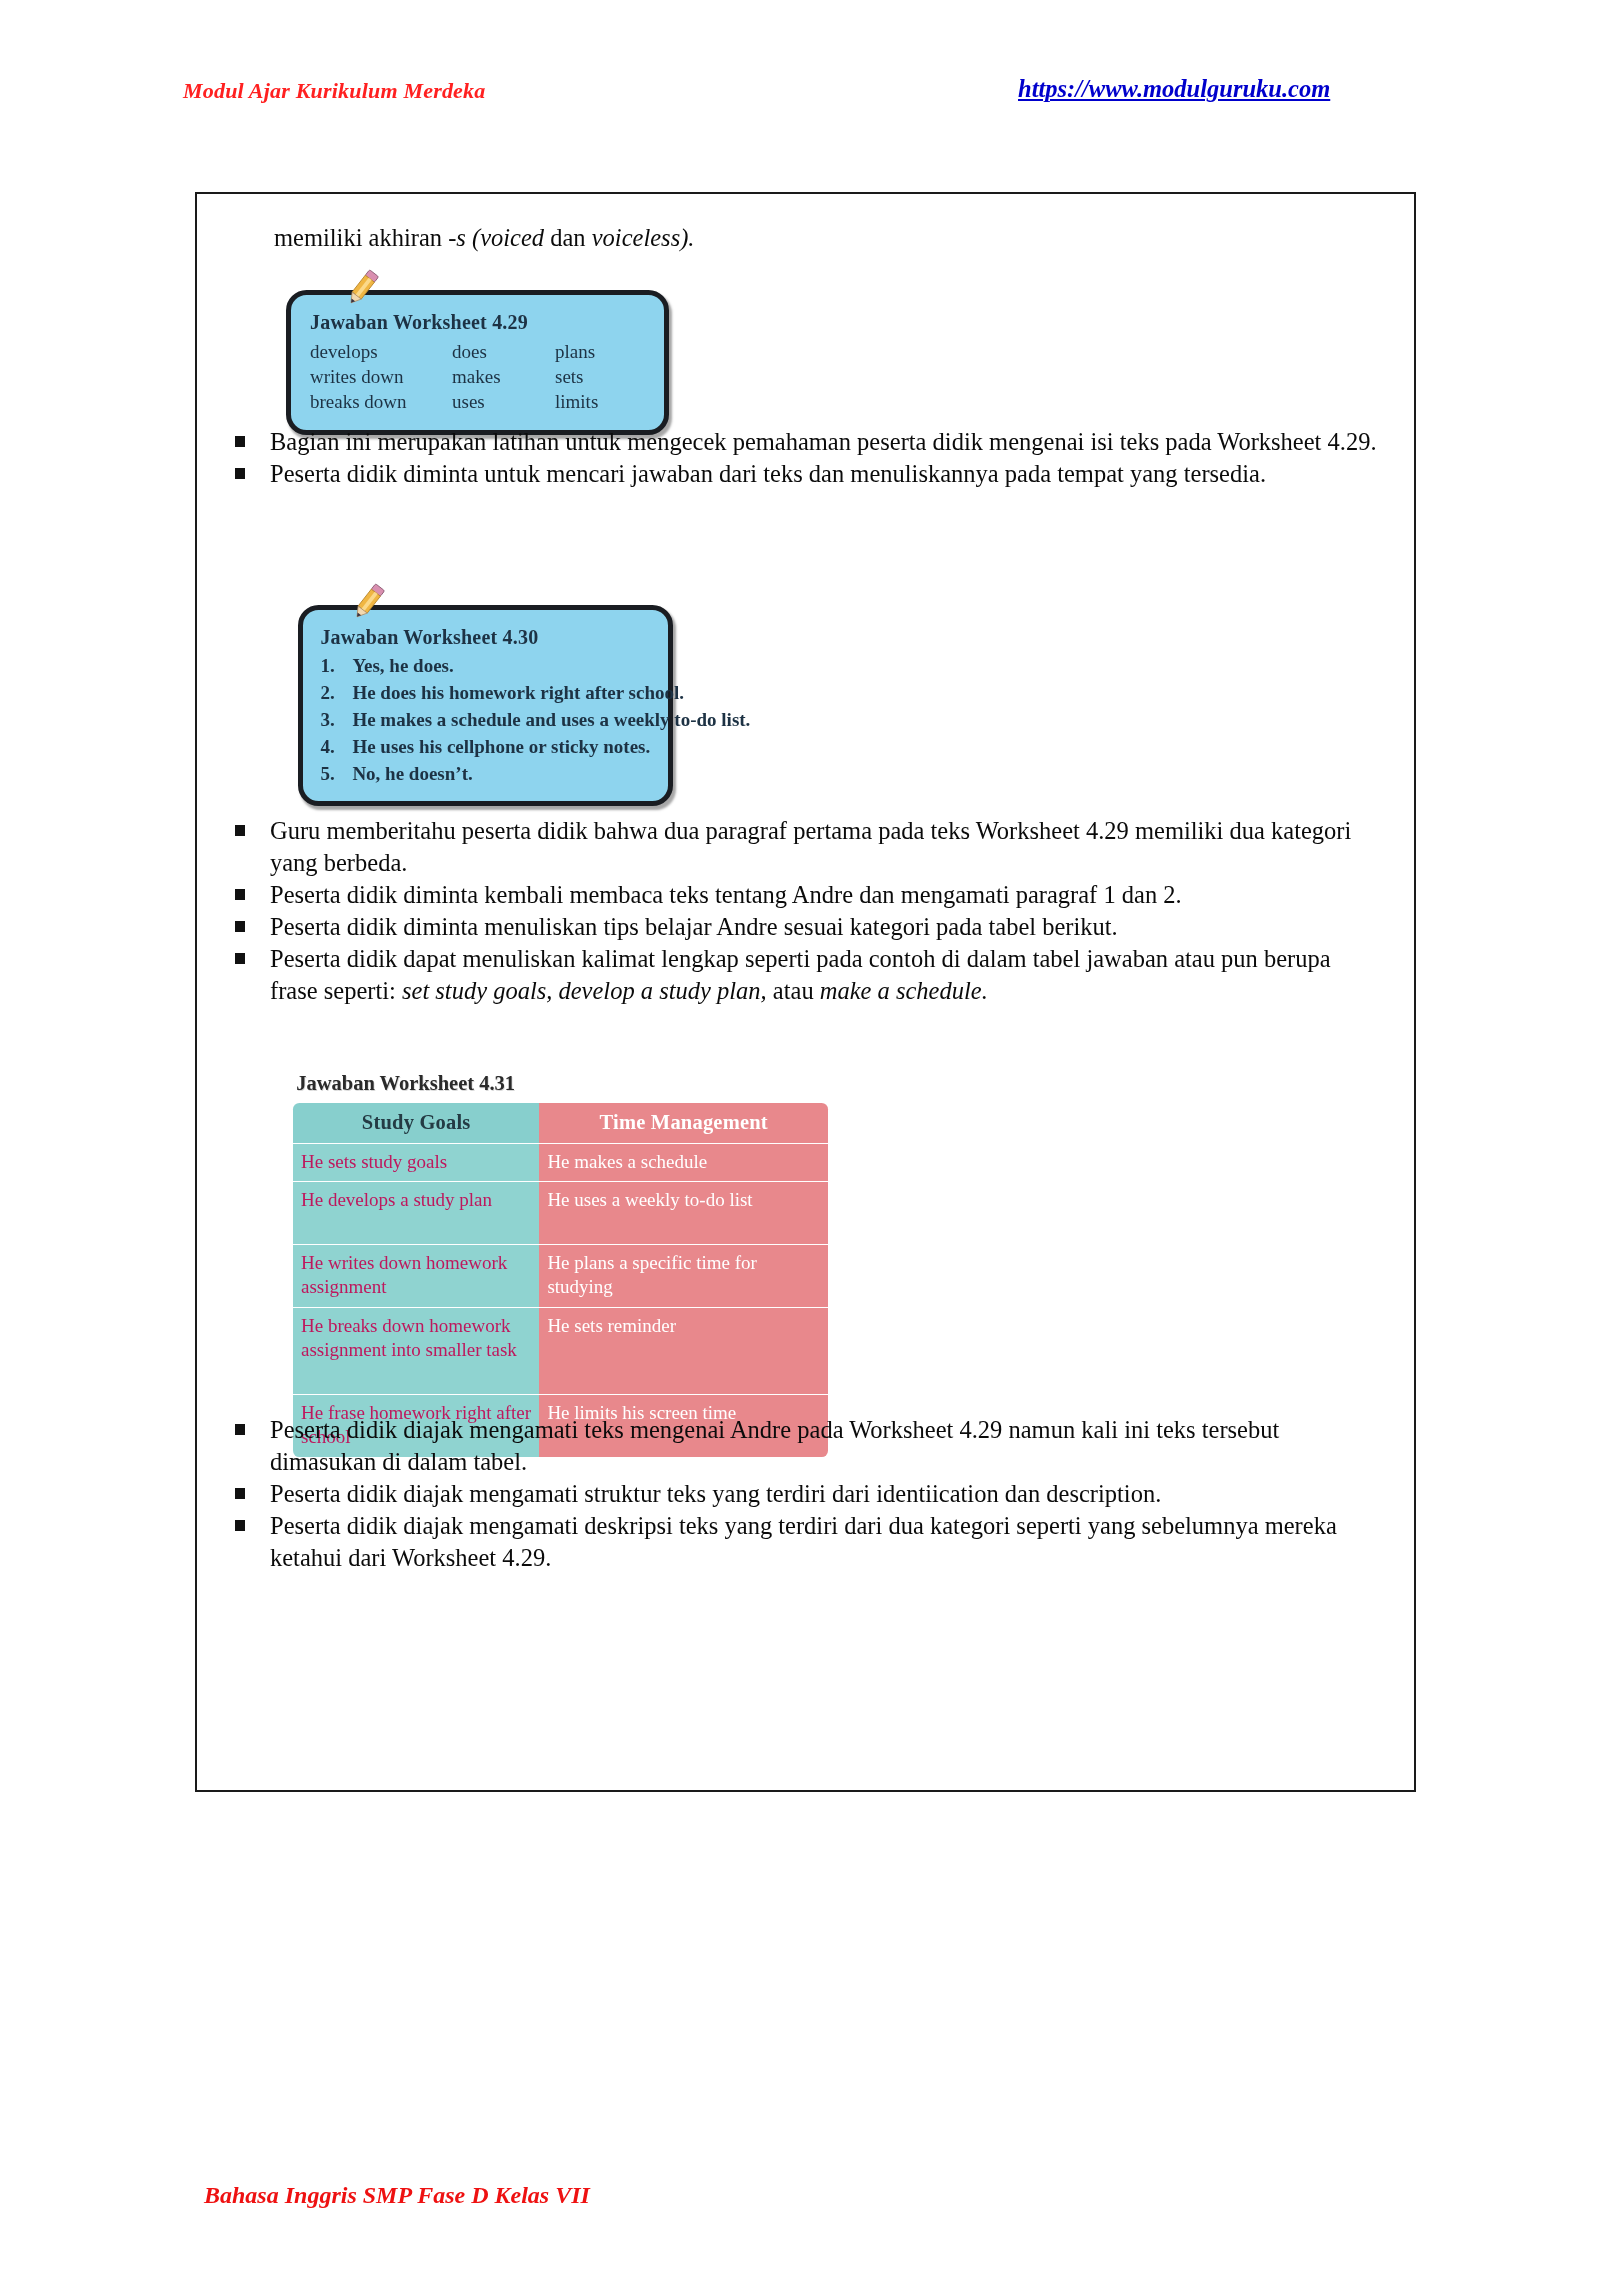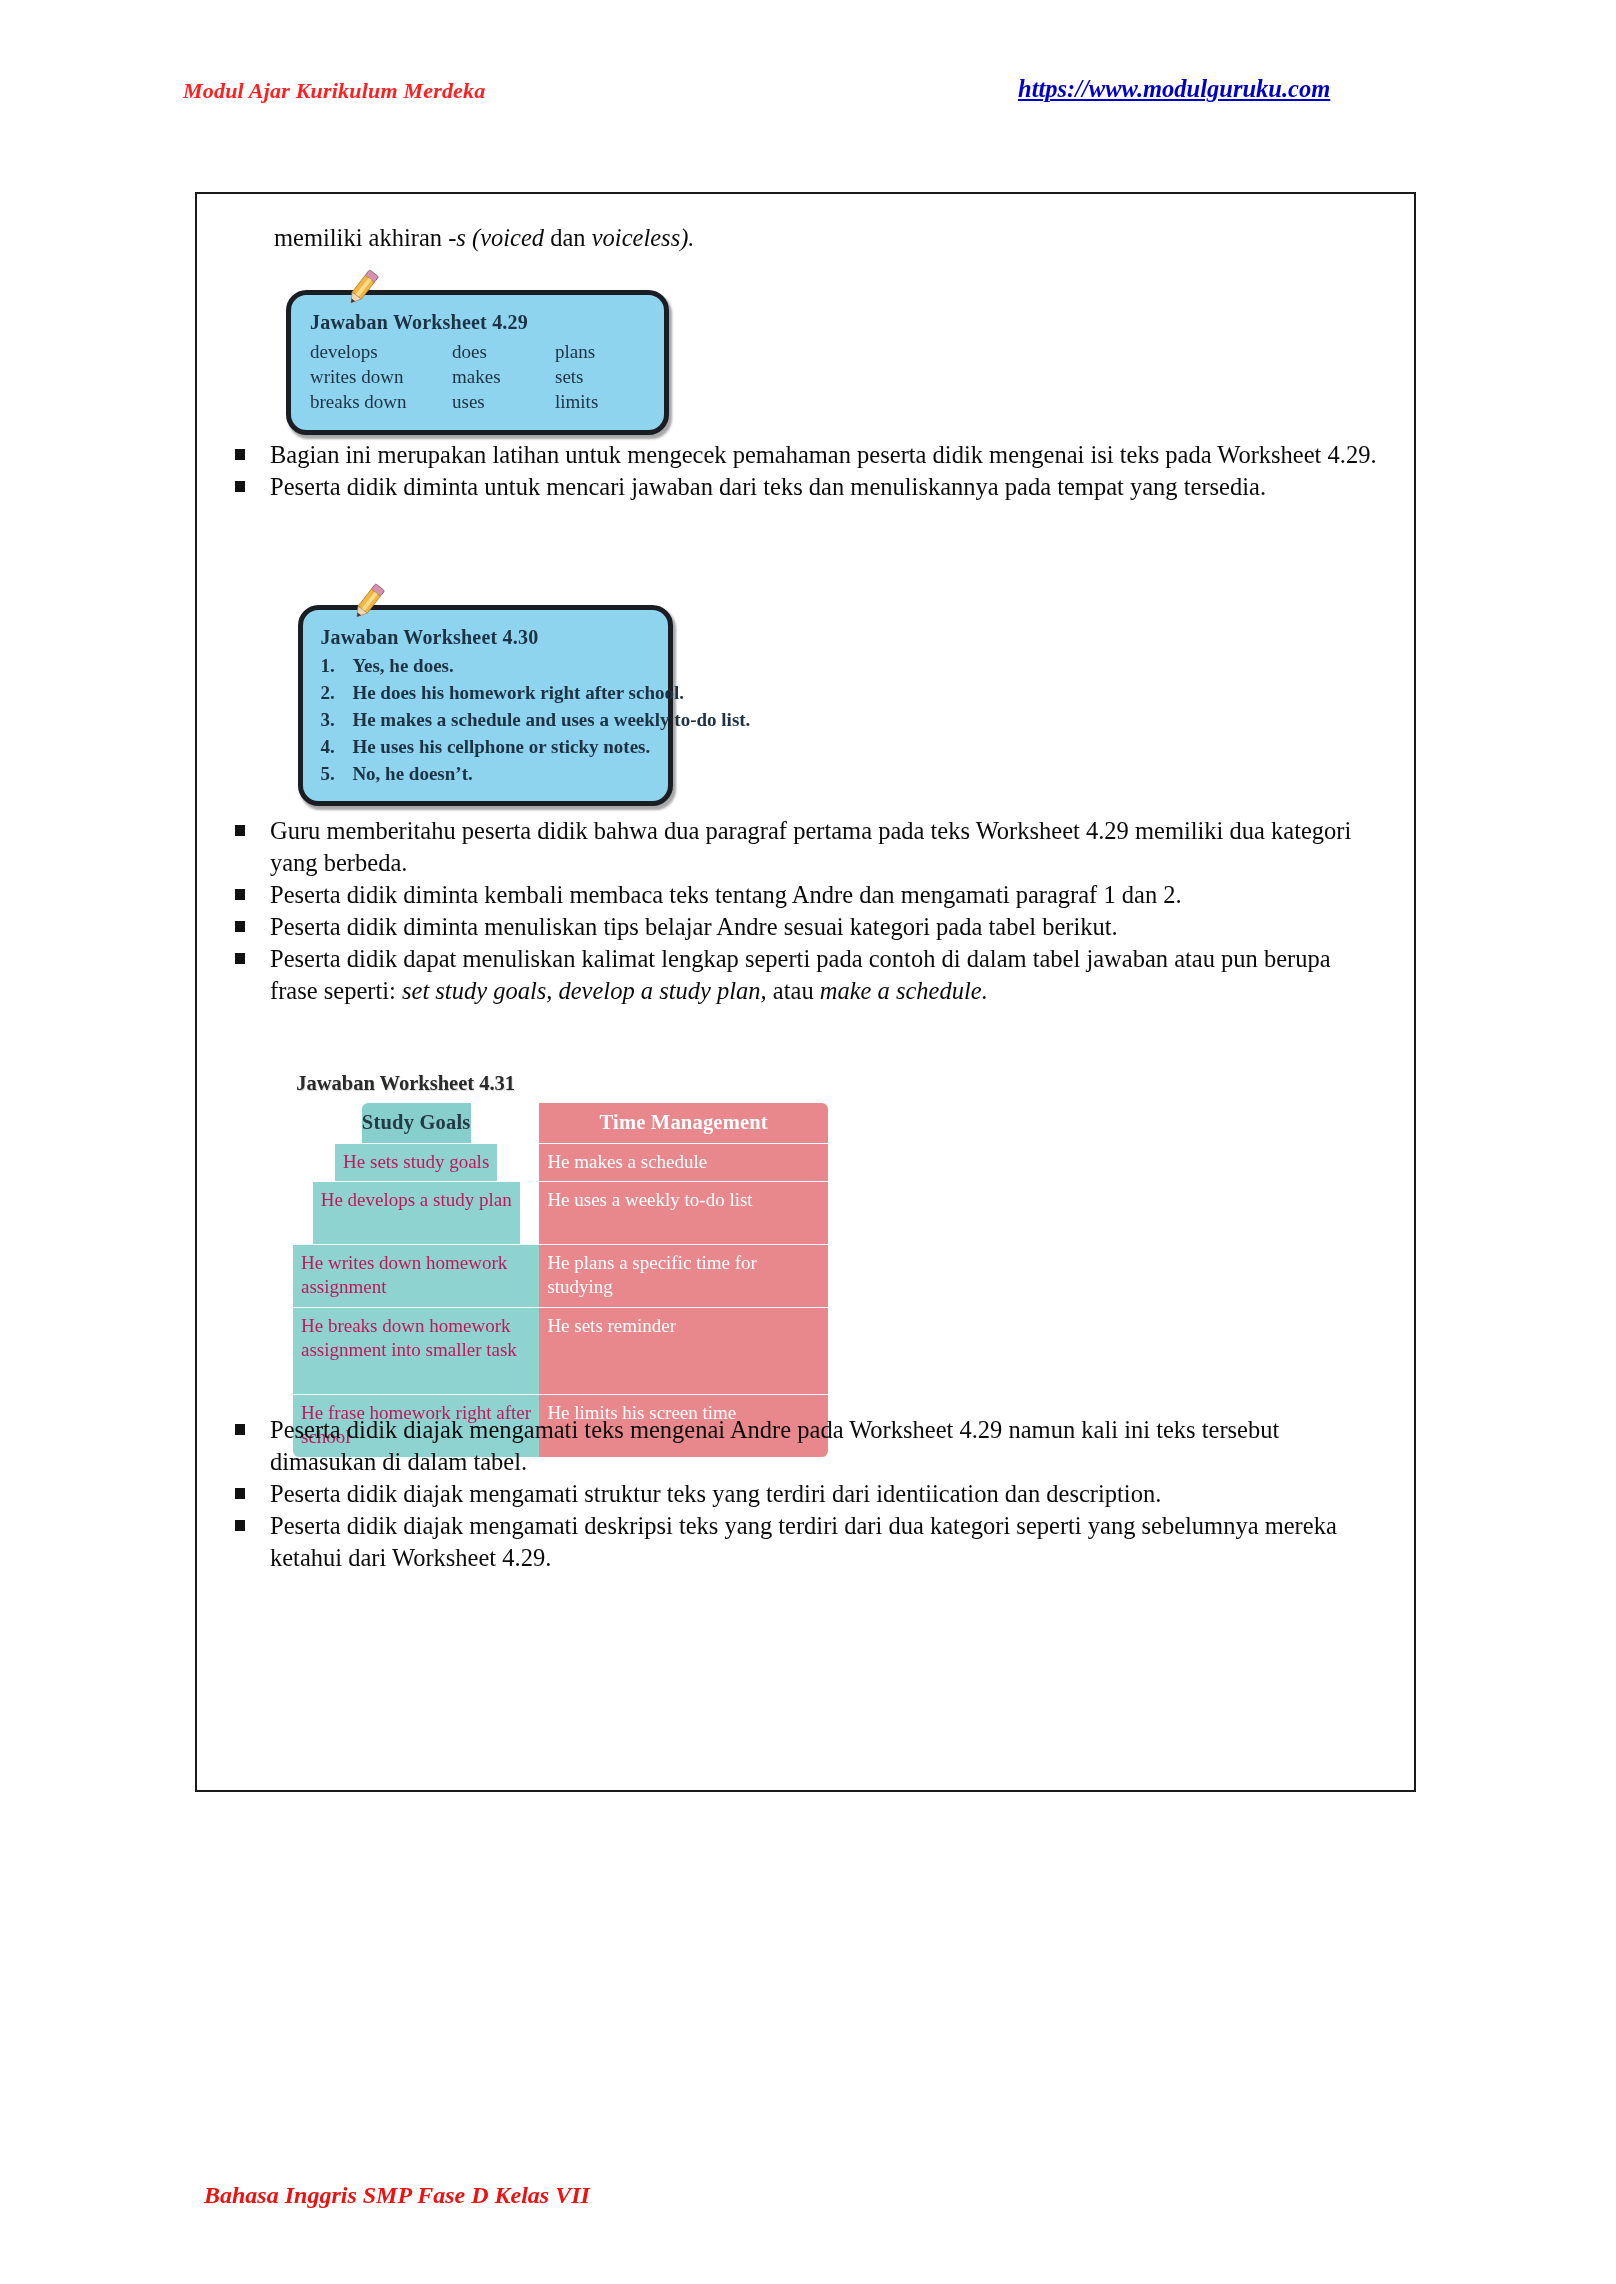--- a/index.html
+++ b/index.html
@@ -162,21 +162,21 @@
     color: #2a2a2a;
     margin-left: 3.2px;
     text-shadow: 0.8px 0.8px 0 rgba(200,200,200,0.7);
   }
   .ws-table {
     margin-top: 8px;
     display: flex;
     width: 535px;
   }
   .ws-col { display: flex; flex-direction: column; }
-  .ws-col.left { width: 280px; align-items: center; }
+  .ws-col.left { width: 280px; }
   .ws-col.right { width: 328px; }
   .ws-head {
     text-align: center;
     font-weight: bold;
     font-size: 20.5px;
     padding: 8px 0 8.7px 0;
     letter-spacing: 0.2px;
   }
   .ws-head.left {
     background: #87cfcd;
@@ -262,21 +262,21 @@
           </div>
           <div class="bluebox-col" style="width:87px;">
             <div>plans</div>
             <div>sets</div>
             <div>limits</div>
           </div>
         </div>
       </div>
     </div>
 
-    <div class="bullets" style="left:38px; top:245px; width:1145px;">
+    <div class="bullets" style="left:38px; top:232px; width:1145px;">
       <div class="bullet">
         <span class="bullet-mark">
             <i></i>
           </span>
         <span class="bullet-text">Bagian ini merupakan latihan untuk mengecek pemahaman peserta didik mengenai isi teks pada Worksheet 4.29.</span>
       </div>
       <div class="bullet">
         <span class="bullet-mark">
             <i></i>
           </span>

